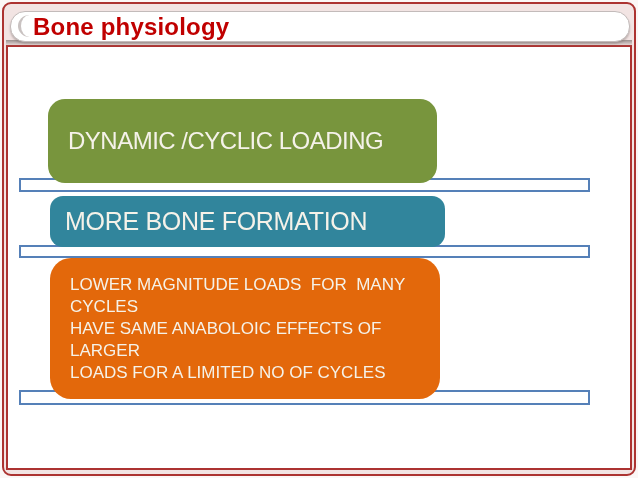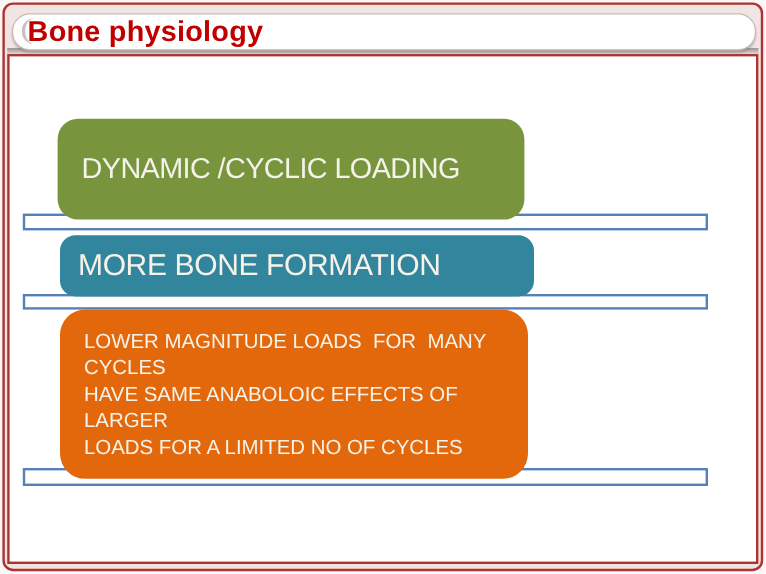--- a/index.html
+++ b/index.html
@@ -43,21 +43,21 @@
     box-shadow:0 2px 2px rgba(130,118,116,0.45);
     display:flex;align-items:center;
     z-index:5;
   }
   .pill-arc{
     position:absolute;left:7px;top:3px;width:20px;height:22px;
     border-left:3px solid #c9c2c1;
     border-radius:50%;
   }
   .title-text{
-    margin-left:12px;
+    margin-left:22px;
     font-size:24px;font-weight:bold;
     color:var(--title-text,#C00000);
     letter-spacing:0.2px;
     white-space:nowrap;
   }
 
   
   .connector-bar{
     position:absolute;left:19px;width:567px;
     background:#ffffff;

